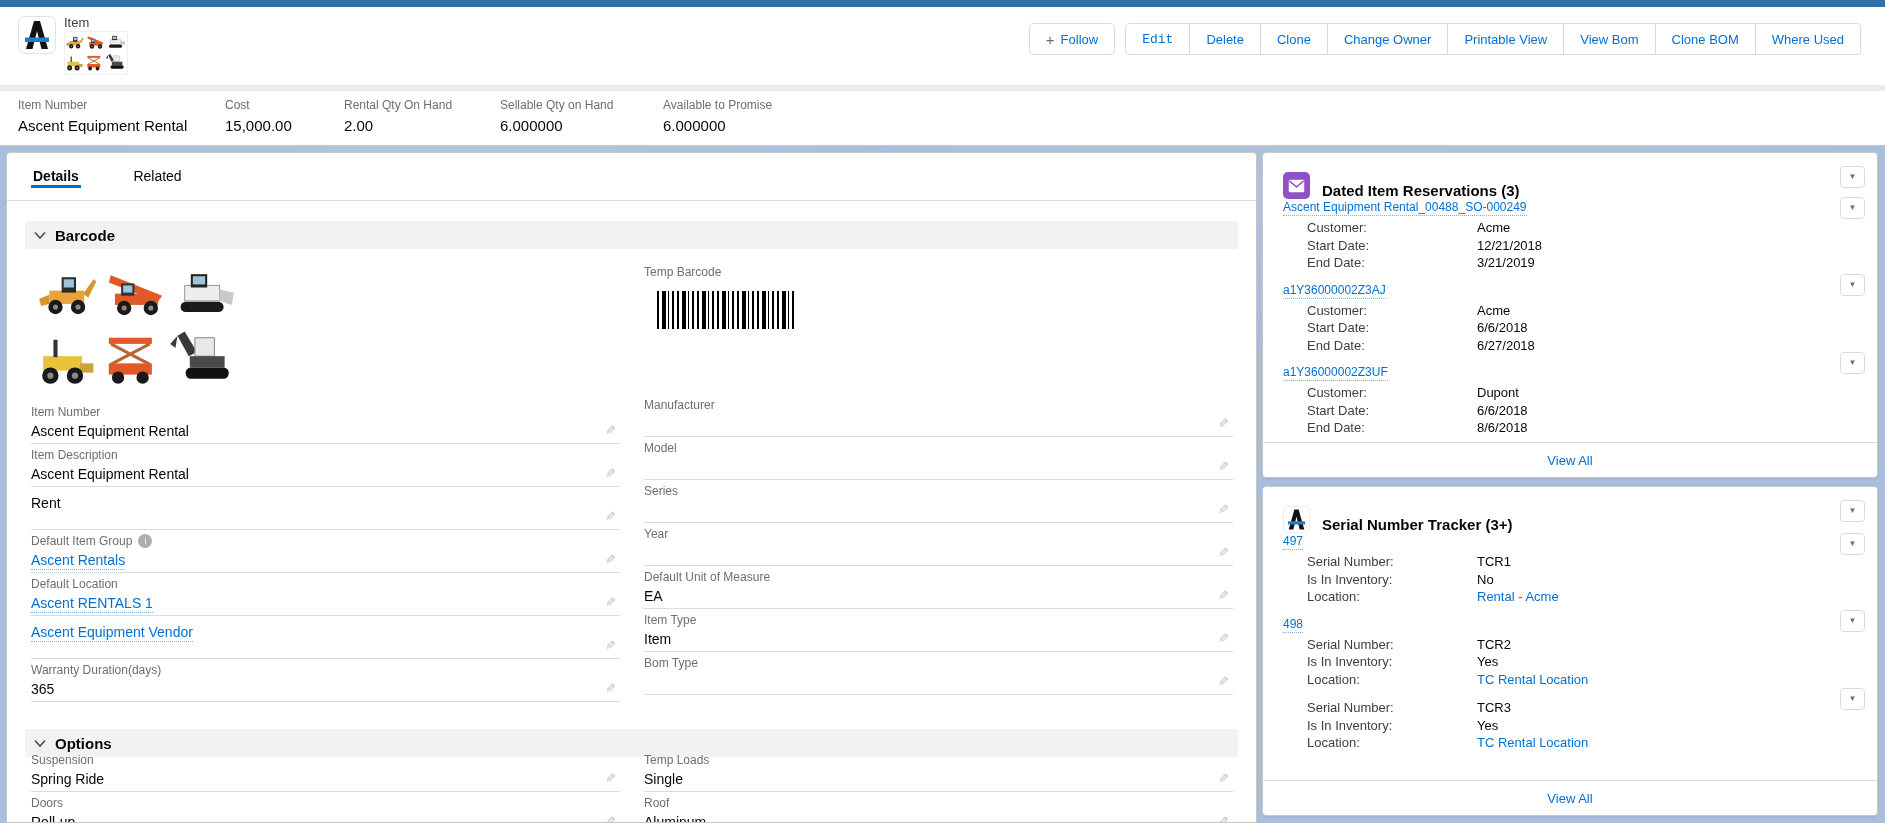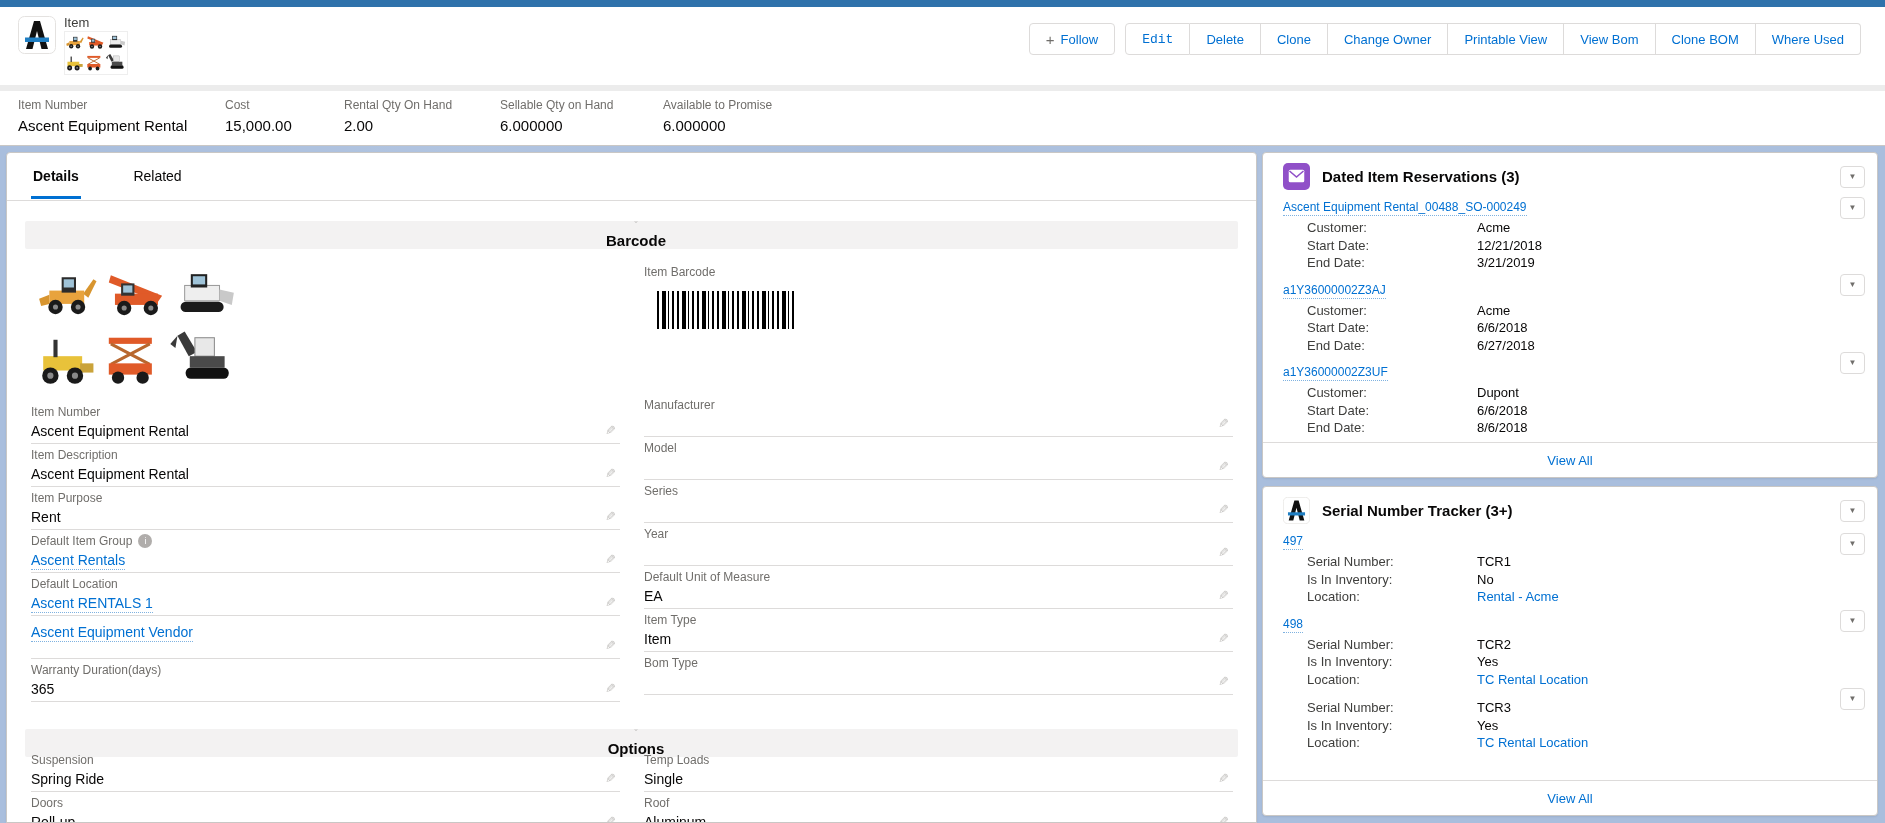--- a/index.html
+++ b/index.html
@@ -35,24 +35,24 @@
   .sum-label { font-size:12px; color:#706e6b; }
   .sum-value { font-size:15px; color:#080707; margin-top:5px; }
 
   
   .card { position:absolute; background:#fff; border:1px solid #c9c7c5; border-radius:4px;
           box-shadow:0 1px 2px rgba(0,0,0,0.08); }
   .main-card { left:6px; top:152px; width:1251px; height:671px; border-radius:4px 4px 0 0; overflow:hidden; }
 
   .tabs { height:48px; border-bottom:1px solid #dddbda; padding-left:24px; }
   .tab { display:inline-block; margin-right:46px; padding:15px 2px 12px; font-size:14px; color:#080707; cursor:pointer; }
-  .tab.active { font-weight:bold; border-bottom:3px solid #0070d2; padding-bottom:12px; }
+  .tab.active { font-weight:bold; border-bottom:3px solid #0070d2; padding-bottom:1px; }
 
   .section-hdr { margin:20px 18px 0; height:28px; background:#f3f2f2; border-radius:2px;
-                 display:flex; align-items:center; gap:9px; padding-left:9px; cursor:pointer;flex-direction:column; }
+                 display:flex; align-items:center; gap:9px; padding-left:9px; cursor:pointer; }
   .section-title { font-size:15px; font-weight:bold; color:#080707; }
 
   .photo-collage { position:absolute; left:28px; top:108px; width:205px; height:135px; }
   .ib-label { position:absolute; left:637px; top:112px; font-size:12px; color:#706e6b; }
   .barcode { position:absolute; left:650px; top:138px; width:140px; height:38px;
              background:repeating-linear-gradient(90deg,#000 0 2px,#fff 2px 5px,#000 5px 9px,#fff 9px 11px,#000 11px 12px,#fff 12px 15px,#000 15px 17px,#fff 17px 20px); }
 
   .fcol { position:absolute; width:589px; }
   .fcol-left  { left:24px;  top:248px; }
   .fcol-right { left:637px; top:241px; }
@@ -65,21 +65,21 @@
             transform:scaleX(-1); display:inline-block; }
   .info-icon { width:14px; height:14px; border-radius:50%; background:#b0adab; color:#fff; font-size:9px;
                line-height:14px; text-align:center; font-style:normal; cursor:pointer; }
 
   a.slink { color:#0070d2; text-decoration:none; cursor:pointer; }
   a.dotted { border-bottom:1px dotted #7fb2e0; padding-bottom:1px; }
 
   
   .rel-card-1 { left:1262px; top:152px; width:616px; height:326px; }
   .rel-card-2 { left:1262px; top:486px; width:616px; height:330px; }
-  .rel-hdr { position:relative; height:46px; display:flex; align-items:center; padding-left:20px; gap:12px; }
+  .rel-hdr { position:relative; height:46px; display:flex; align-items:flex-end; padding-left:20px; gap:12px; }
   .rel-title { font-size:15px; font-weight:bold; color:#080707; }
   .icon-sq { width:27px; height:27px; border-radius:5px; display:flex; align-items:center; justify-content:center; }
   .icon-purple { background:#9050c8; }
   .dd-btn { position:absolute; right:12px; width:25px; height:22px; background:#fff; border:1px solid #dddbda;
             border-radius:4px; color:#706e6b; font-size:8px; line-height:20px; text-align:center; cursor:pointer; padding:0; }
   .rel-body { padding:0 20px; }
   .entry { margin-bottom:11px; }
   .entry-title { font-size:12px; margin:1px 0 5px; }
   .kv { display:flex; font-size:13px; line-height:17.5px;margin-left:24px; }
   .kv-label { width:170px; color:#3e3e3c; }
@@ -209,36 +209,35 @@
   <div class="section-hdr">
     <svg width="12" height="9" viewBox="0 0 12 9">
       <polyline points="1,1.5 6,7 11,1.5" fill="none" stroke="#514f4d" stroke-width="1.6"></polyline>
     </svg>
     <span class="section-title">Barcode</span>
   </div>
 
   <svg class="photo-collage" viewBox="0 0 200 130">
       <use href="#collage"></use>
     </svg>
-  <div class="ib-label">Item Barcode</div>
+  <div class="ib-label">Temp Barcode</div>
   <div class="barcode"></div>
 
   <div class="fcol fcol-left">
     <div class="frow">
       <div class="flabel">Item Number</div>
       <div class="fvalue">Ascent Equipment Rental</div>
       <span class="pencil">✎</span>
     </div>
     <div class="frow">
       <div class="flabel">Item Description</div>
       <div class="fvalue">Ascent Equipment Rental</div>
       <span class="pencil">✎</span>
     </div>
     <div class="frow">
-      <div class="flabel">Item Purpose</div>
       <div class="fvalue">Rent</div>
       <span class="pencil">✎</span>
     </div>
     <div class="frow">
       <div class="flabel">
         <span>Default Item Group</span>
         <i class="info-icon">i</i>
       </div>
       <div class="fvalue"><a class="slink dotted">Ascent Rentals</a></div>
       <span class="pencil">✎</span>

